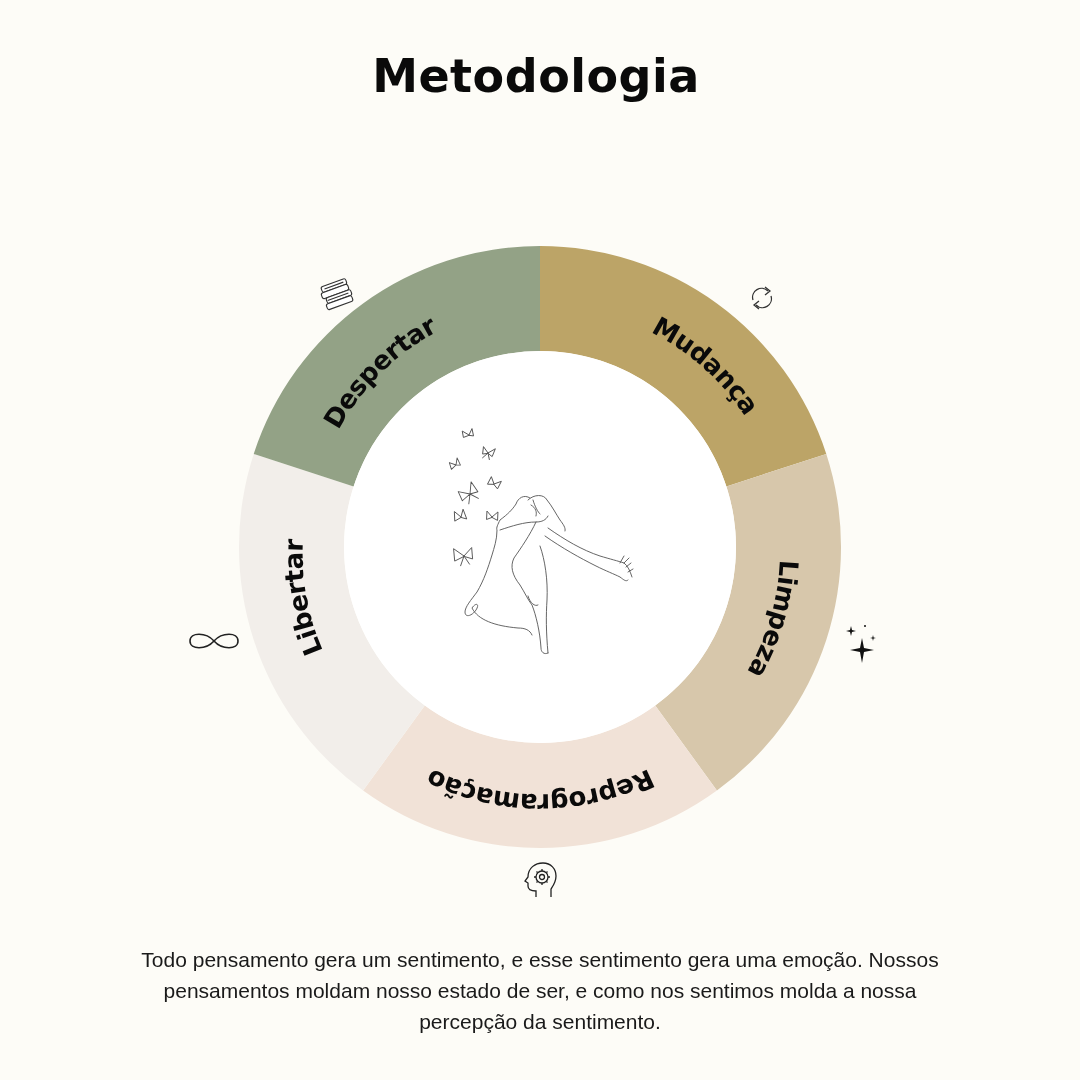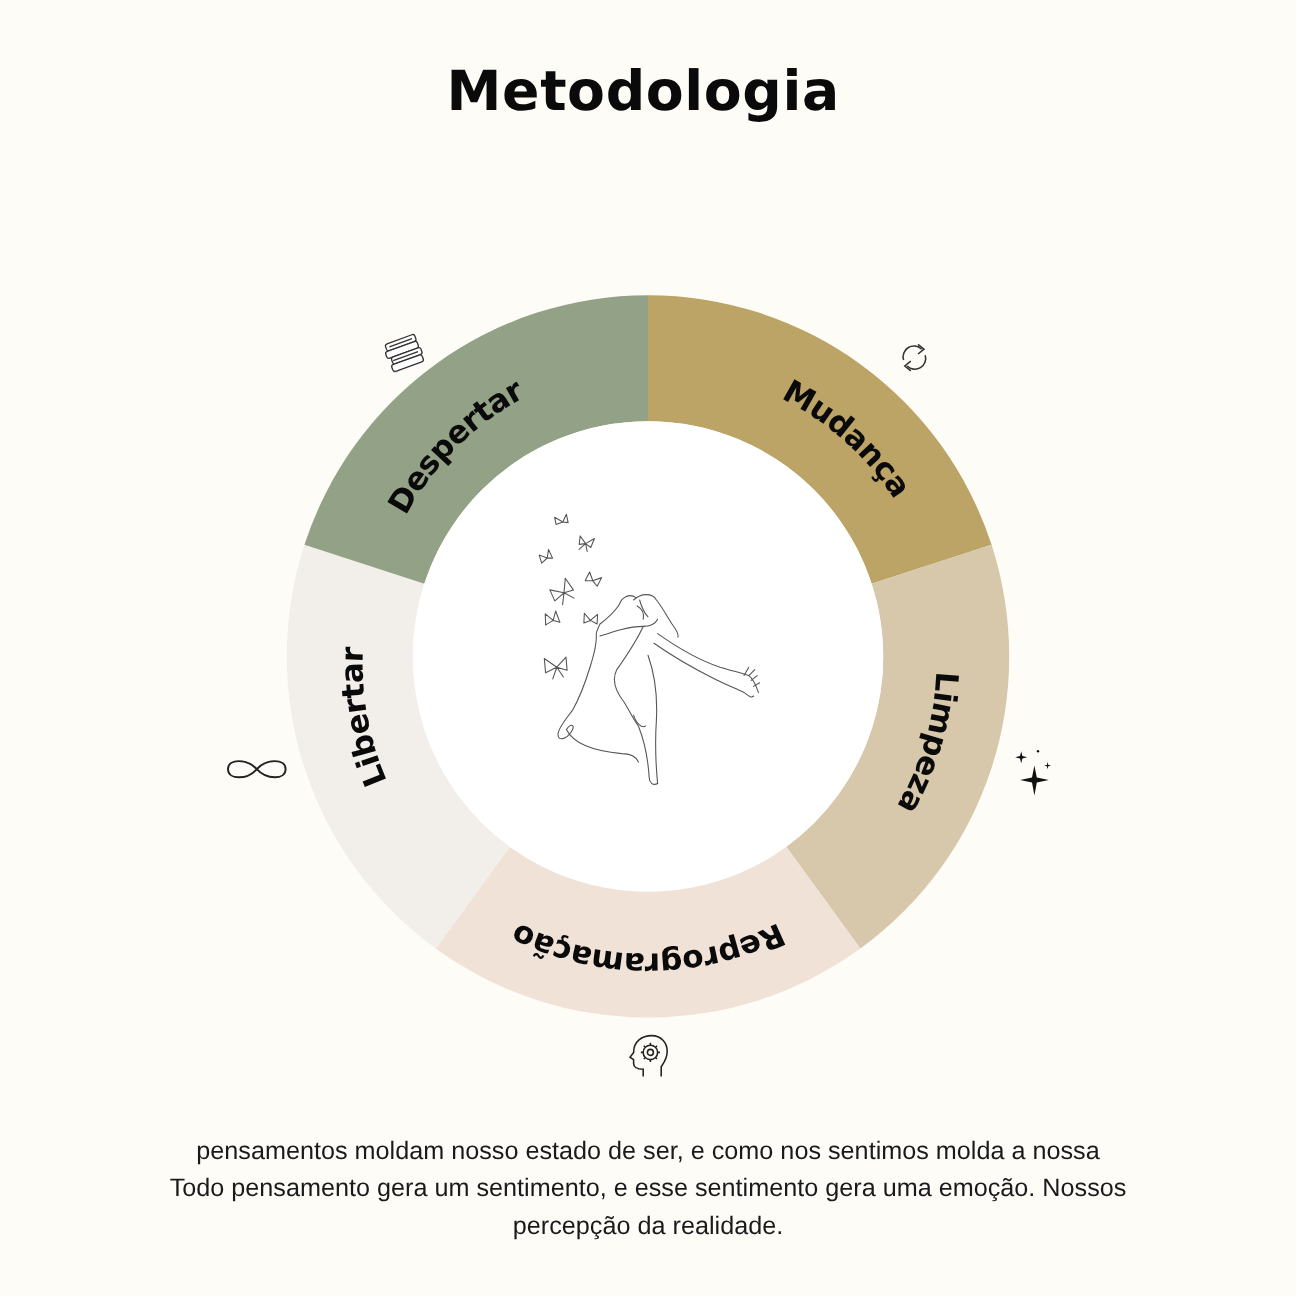--- a/index.html
+++ b/index.html
@@ -136,16 +136,16 @@
     <path d="M 536 522 C 530 535 521 548 514 558 C 510 566 512 575 520 585 C 525 593 528 600 532 605 C 536 615 540 632 541 648 C 541 652 544 655 548 653"></path>
     <path d="M 548 528 C 565 540 582 550 600 556 C 610 559 618 561 624 563 C 628 566 630 571 632 577"></path>
     <path d="M 545 536 C 562 548 580 558 596 566 C 606 571 614 574 620 577 C 624 580 626 582 628 580"></path>
     <path d="M 620 563 L 624 556 M 624 563 L 629 558 M 626 567 L 631 563 M 628 572 L 633 569"></path>
     <path d="M 528 596 C 530 603 535 607 538 605"></path>
     <path d="M 540 546 C 545 560 548 580 547 600 C 546 615 546 632 548 653"></path>
   </g>
 </svg>
 
 <div class="caption">
+  <div>Todo pensamento gera um sentimento, e esse sentimento gera uma emoção. Nossos</div>
   <div>pensamentos moldam nosso estado de ser, e como nos sentimos molda a nossa</div>
-  <div>Todo pensamento gera um sentimento, e esse sentimento gera uma emoção. Nossos</div>
-  <div>percepção da realidade.</div>
+  <div>percepção da sentimento.</div>
 </div>
 
 </body></html>

